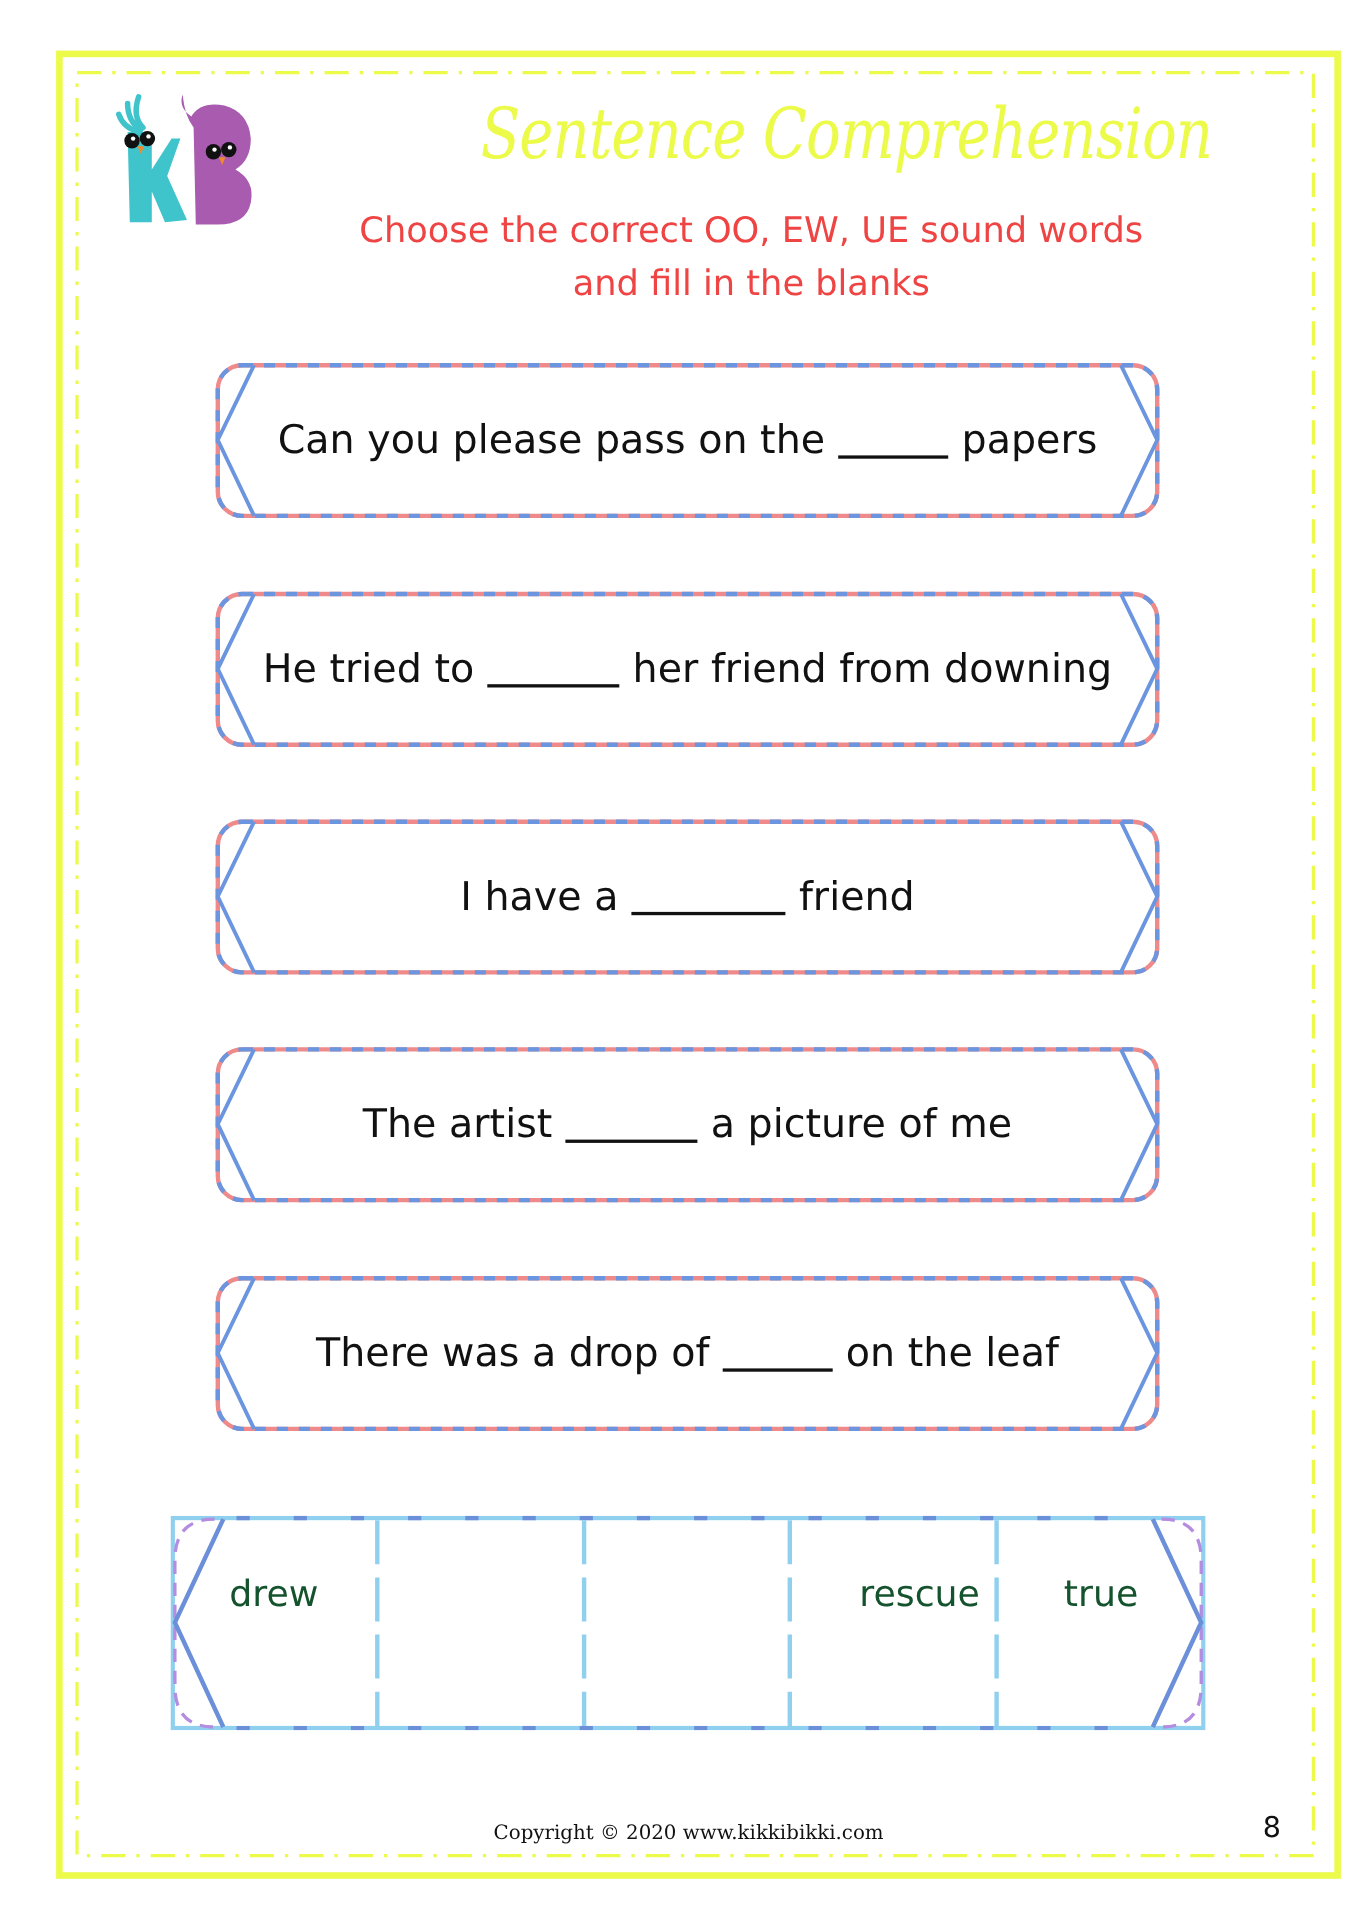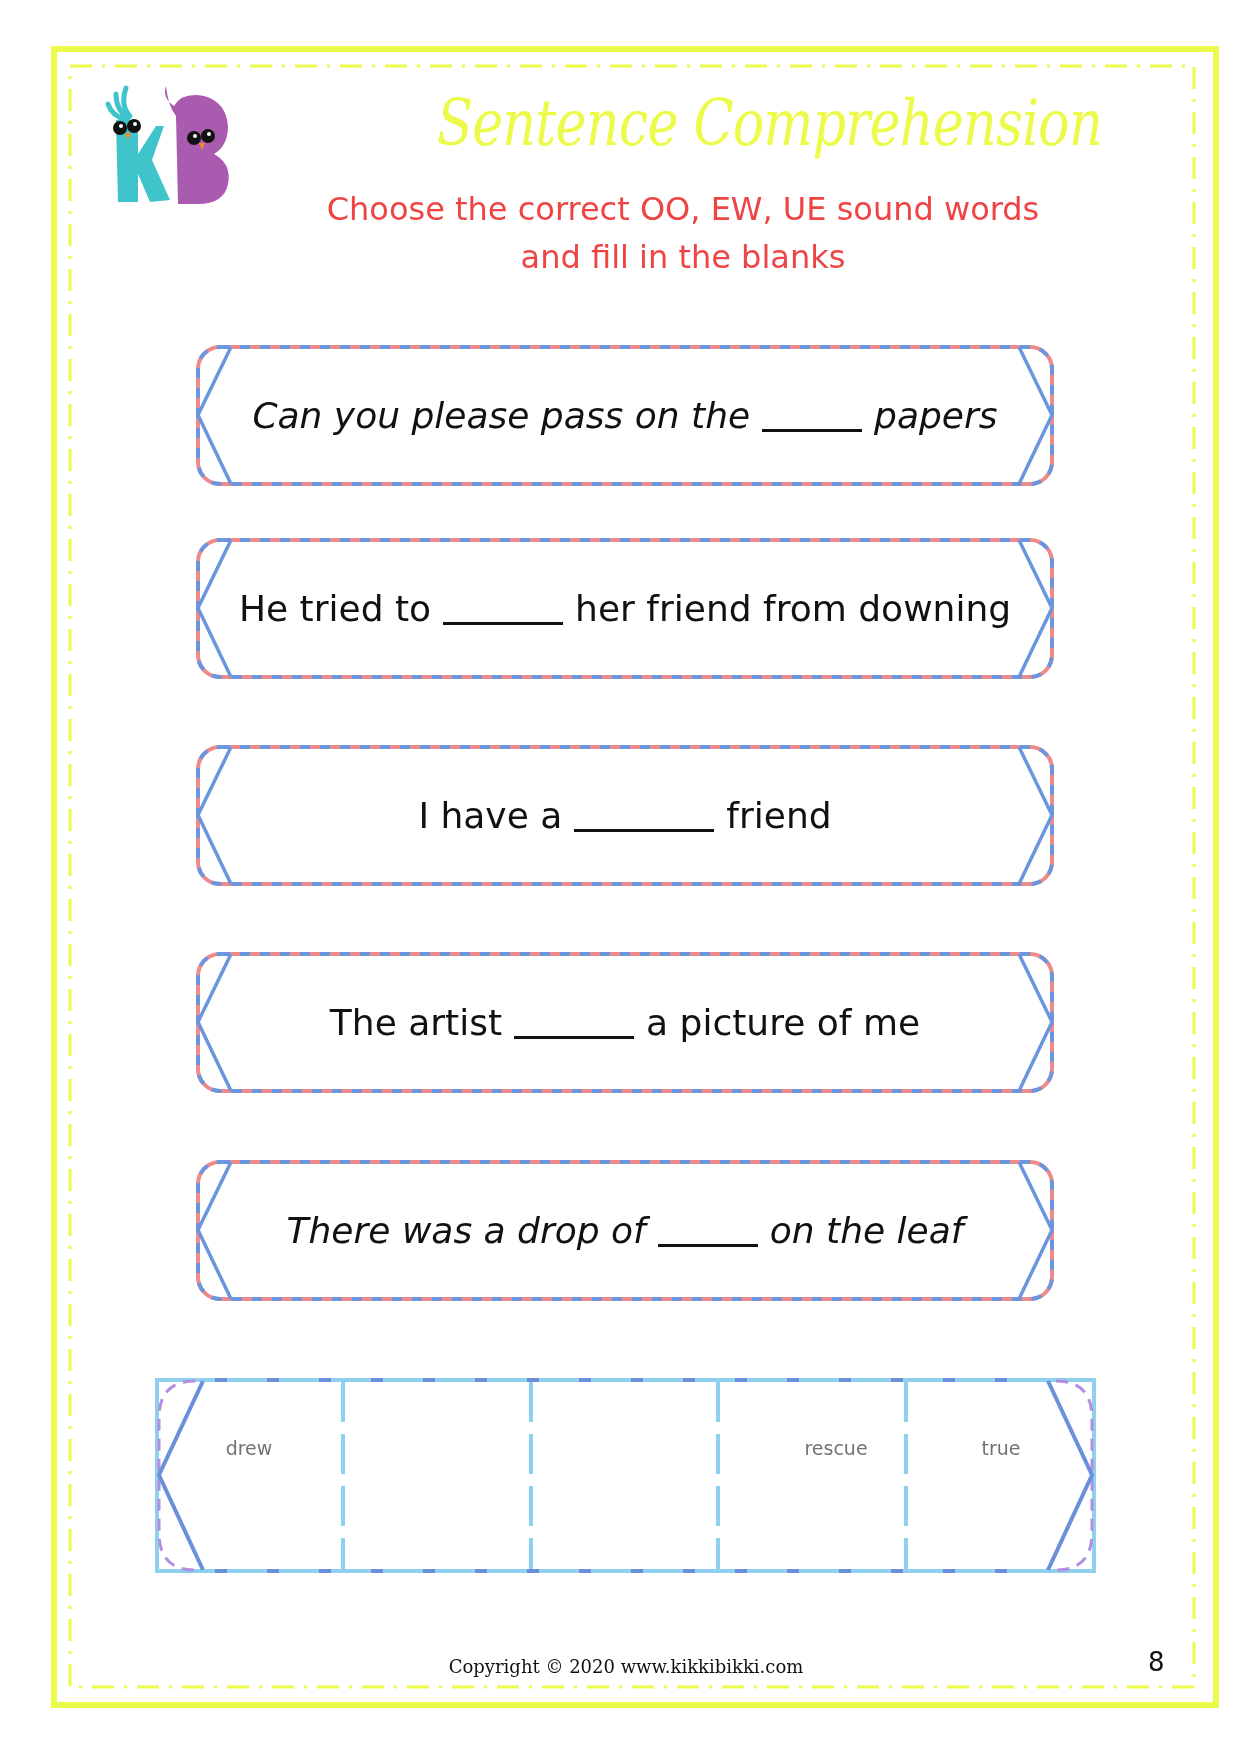--- a/index.html
+++ b/index.html
@@ -8,21 +8,21 @@
   .inner-border{position:absolute;left:68px;top:64px;width:1128px;height:1625px;}
   .logo{position:absolute;left:86px;top:76px;width:160px;height:140px;}
   .title{position:absolute;left:383px;top:86px;width:600px;text-align:center;font-family:"DejaVu Serif", serif;font-style:italic;font-size:64px;color:#ecfb4a;letter-spacing:-1px;transform:scaleX(0.82);transform-origin:center;white-space:nowrap;}
   .subtitle{position:absolute;left:283px;top:185px;width:800px;text-align:center;font-size:32px;line-height:48px;color:#ef4444;}
   .sentence-box{position:absolute;left:195px;width:860px;height:143px;}
   .sentence-box svg{position:absolute;left:0;top:0;}
   .sentence-text{position:absolute;left:0;top:0;width:860px;height:143px;display:flex;align-items:center;justify-content:center;font-size:36px;color:#111;white-space:pre;}
   .blank{display:inline-block;border-bottom:3px solid #111;height:30px;margin:0 12px;vertical-align:baseline;}
   .word-bank{position:absolute;left:155px;top:1378px;width:941px;height:195px;}
   .word-bank svg{position:absolute;left:0;top:0;}
-  .word-cell{position:absolute;top:0;height:140px;display:flex;align-items:center;justify-content:center;font-size:19px;color:#737373;}
+  .word-cell{position:absolute;top:0;height:140px;display:flex;align-items:center;justify-content:center;font-size:33px;color:#14532d;}
   .copyright{position:absolute;left:326px;top:1656px;width:600px;text-align:center;font-family:"DejaVu Serif", serif;font-size:18px;color:#111;}
   .page-number{position:absolute;left:1148px;top:1647px;font-size:26px;color:#111;}
 </style>
 </head>
 <body>
 
 <div class="outer-border"></div>
 <svg class="inner-border" width="1128" height="1625" viewBox="0 0 1128 1625">
   <rect x="2" y="2" width="1124" height="1621" fill="none" stroke="#ecfb4a" stroke-width="3" stroke-dasharray="22 10 3 10"></rect>
 </svg>
@@ -48,21 +48,21 @@
 </svg>
 
 <div class="title">Sentence Comprehension</div>
 
 <div class="subtitle">
   <div>Choose the correct OO, EW, UE sound words</div>
   <div>and fill in the blanks</div>
 </div>
 
 <div id="sentences">
-    <div class="sentence-box" style="top: 344px; font-style: italic;">
+    <div class="sentence-box" style="top: 329px;">
       <svg width="860" height="143" viewBox="0 0 860 143">
         <rect x="3" y="3" width="854" height="137" rx="22" ry="22" fill="none" stroke="#ee8a8a" stroke-width="4"></rect>
         <rect x="3" y="3" width="854" height="137" rx="22" ry="22" fill="none" stroke="#6b95de" stroke-width="4" stroke-dasharray="10 10"></rect>
         <polyline points="36,3 3,71 36,140" fill="none" stroke="#6b95de" stroke-width="3.5"></polyline>
         <polyline points="824,3 857,71 824,140" fill="none" stroke="#6b95de" stroke-width="3.5"></polyline>
       </svg>
       <div class="sentence-text"><span>Can you please pass on the</span><span class="blank" style="width:100px"></span><span>papers</span></div>
     </div>
     <div class="sentence-box" style="top: 537px;">
       <svg width="860" height="143" viewBox="0 0 860 143">
@@ -84,21 +84,21 @@
     </div>
     <div class="sentence-box" style="top: 951px;">
       <svg width="860" height="143" viewBox="0 0 860 143">
         <rect x="3" y="3" width="854" height="137" rx="22" ry="22" fill="none" stroke="#ee8a8a" stroke-width="4"></rect>
         <rect x="3" y="3" width="854" height="137" rx="22" ry="22" fill="none" stroke="#6b95de" stroke-width="4" stroke-dasharray="10 10"></rect>
         <polyline points="36,3 3,71 36,140" fill="none" stroke="#6b95de" stroke-width="3.5"></polyline>
         <polyline points="824,3 857,71 824,140" fill="none" stroke="#6b95de" stroke-width="3.5"></polyline>
       </svg>
       <div class="sentence-text"><span>The artist</span><span class="blank" style="width:120px"></span><span>a picture of me</span></div>
     </div>
-    <div class="sentence-box" style="top: 1159px; font-style: italic;">
+    <div class="sentence-box" style="top: 1159px;">
       <svg width="860" height="143" viewBox="0 0 860 143">
         <rect x="3" y="3" width="854" height="137" rx="22" ry="22" fill="none" stroke="#ee8a8a" stroke-width="4"></rect>
         <rect x="3" y="3" width="854" height="137" rx="22" ry="22" fill="none" stroke="#6b95de" stroke-width="4" stroke-dasharray="10 10"></rect>
         <polyline points="36,3 3,71 36,140" fill="none" stroke="#6b95de" stroke-width="3.5"></polyline>
         <polyline points="824,3 857,71 824,140" fill="none" stroke="#6b95de" stroke-width="3.5"></polyline>
       </svg>
       <div class="sentence-text"><span>There was a drop of</span><span class="blank" style="width:100px"></span><span>on the leaf</span></div>
     </div>
   </div>
 

